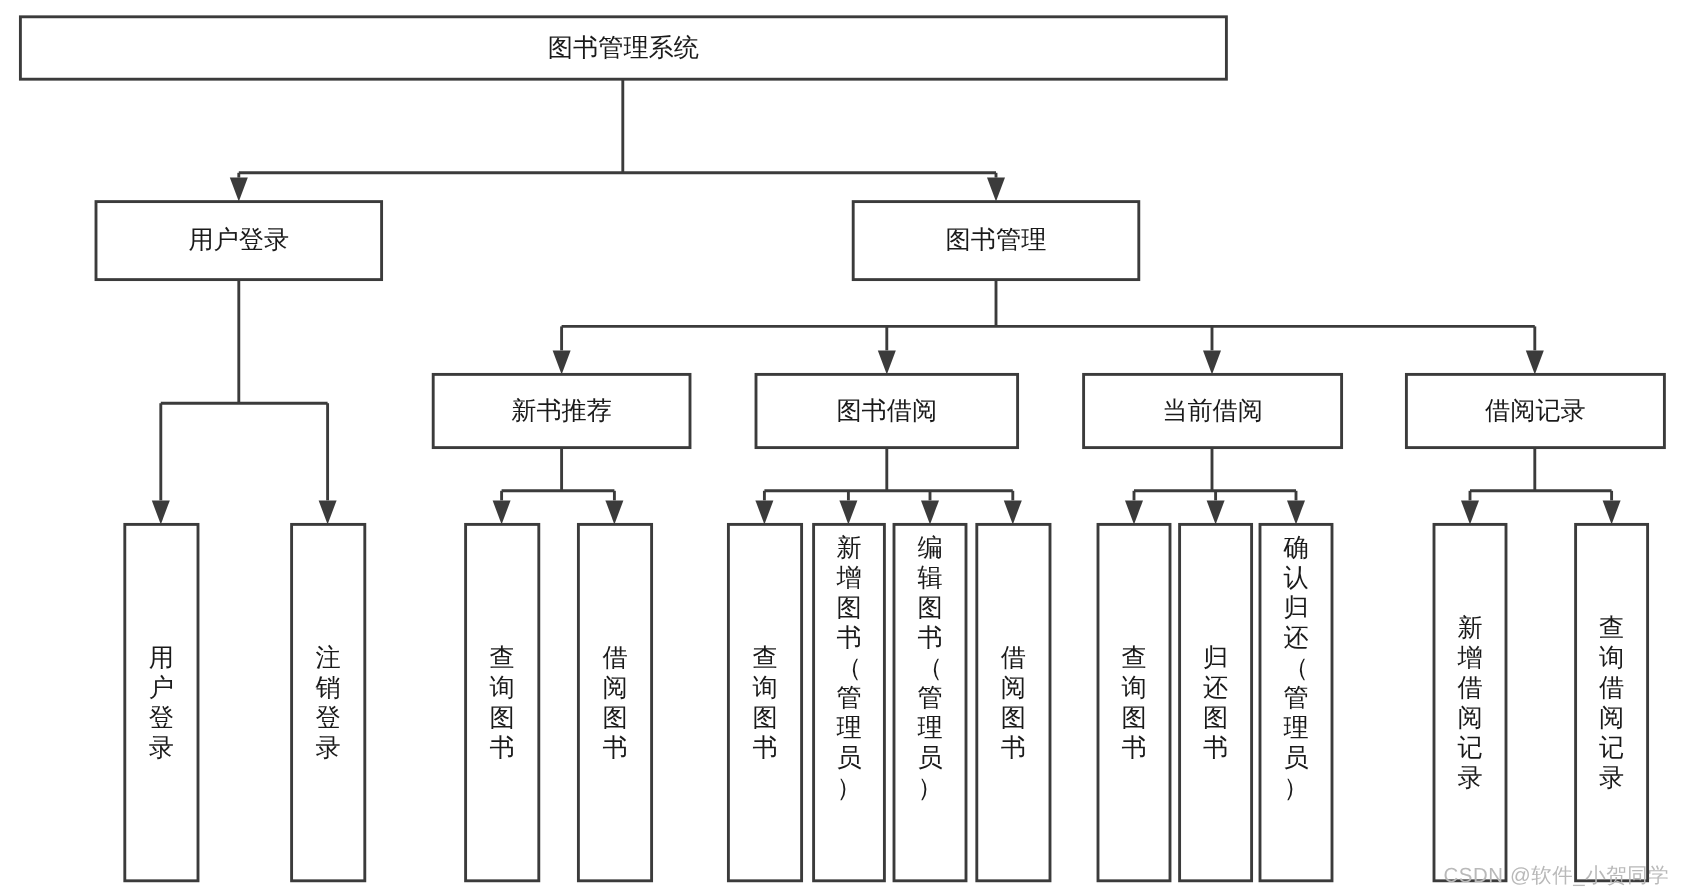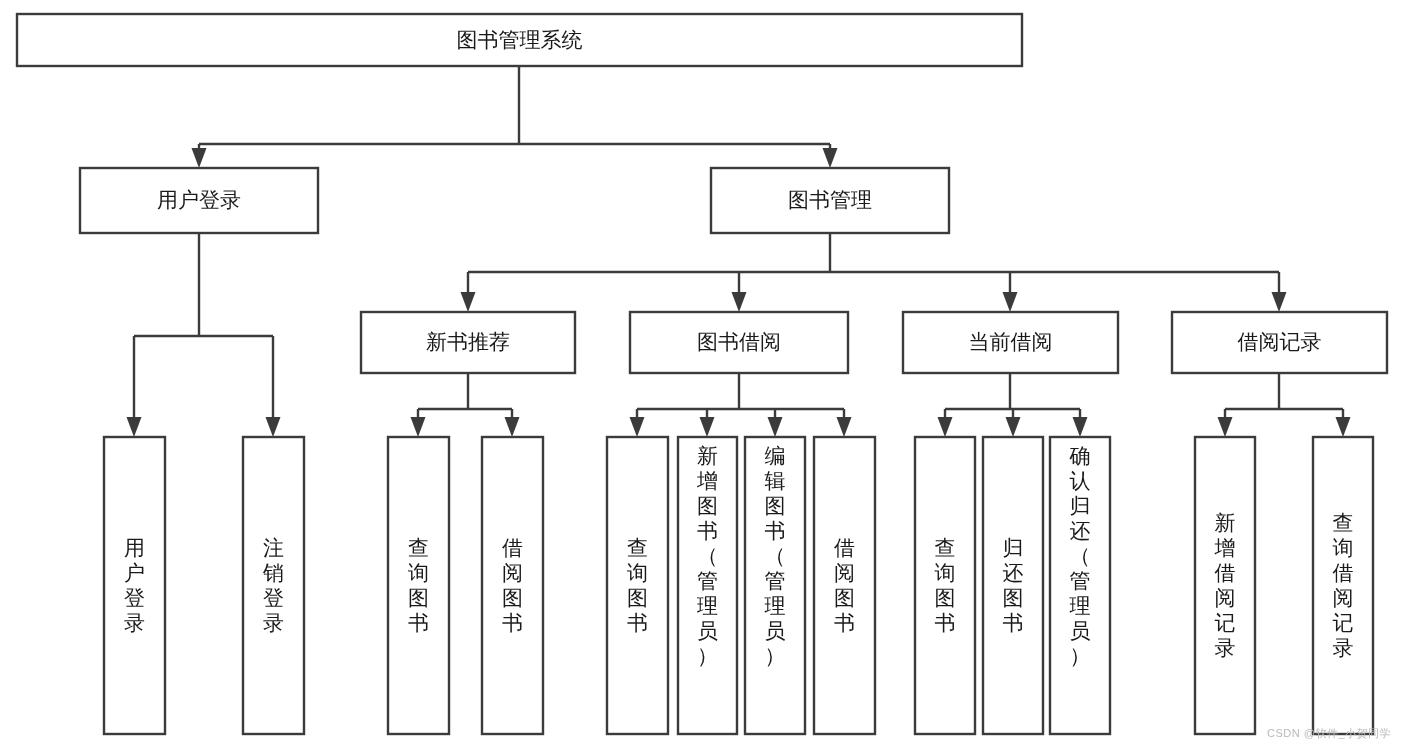--- a/index.html
+++ b/index.html
@@ -53,21 +53,21 @@
   }
   .arrow-head {
     fill: #3b3b3b;
     stroke: none;
   }
   .watermark {
     position: absolute;
     right: 14px;
     bottom: 6px;
     font-family: "Liberation Sans", "DejaVu Sans", sans-serif;
-    font-size: 11px;
+    font-size: 17px;
     color: #b9b9b9;
     letter-spacing: 0.5px;
     white-space: nowrap;
     user-select: none;
   }
 </style>
 </head>
 <body>
 
 <div id="diagram-root">

